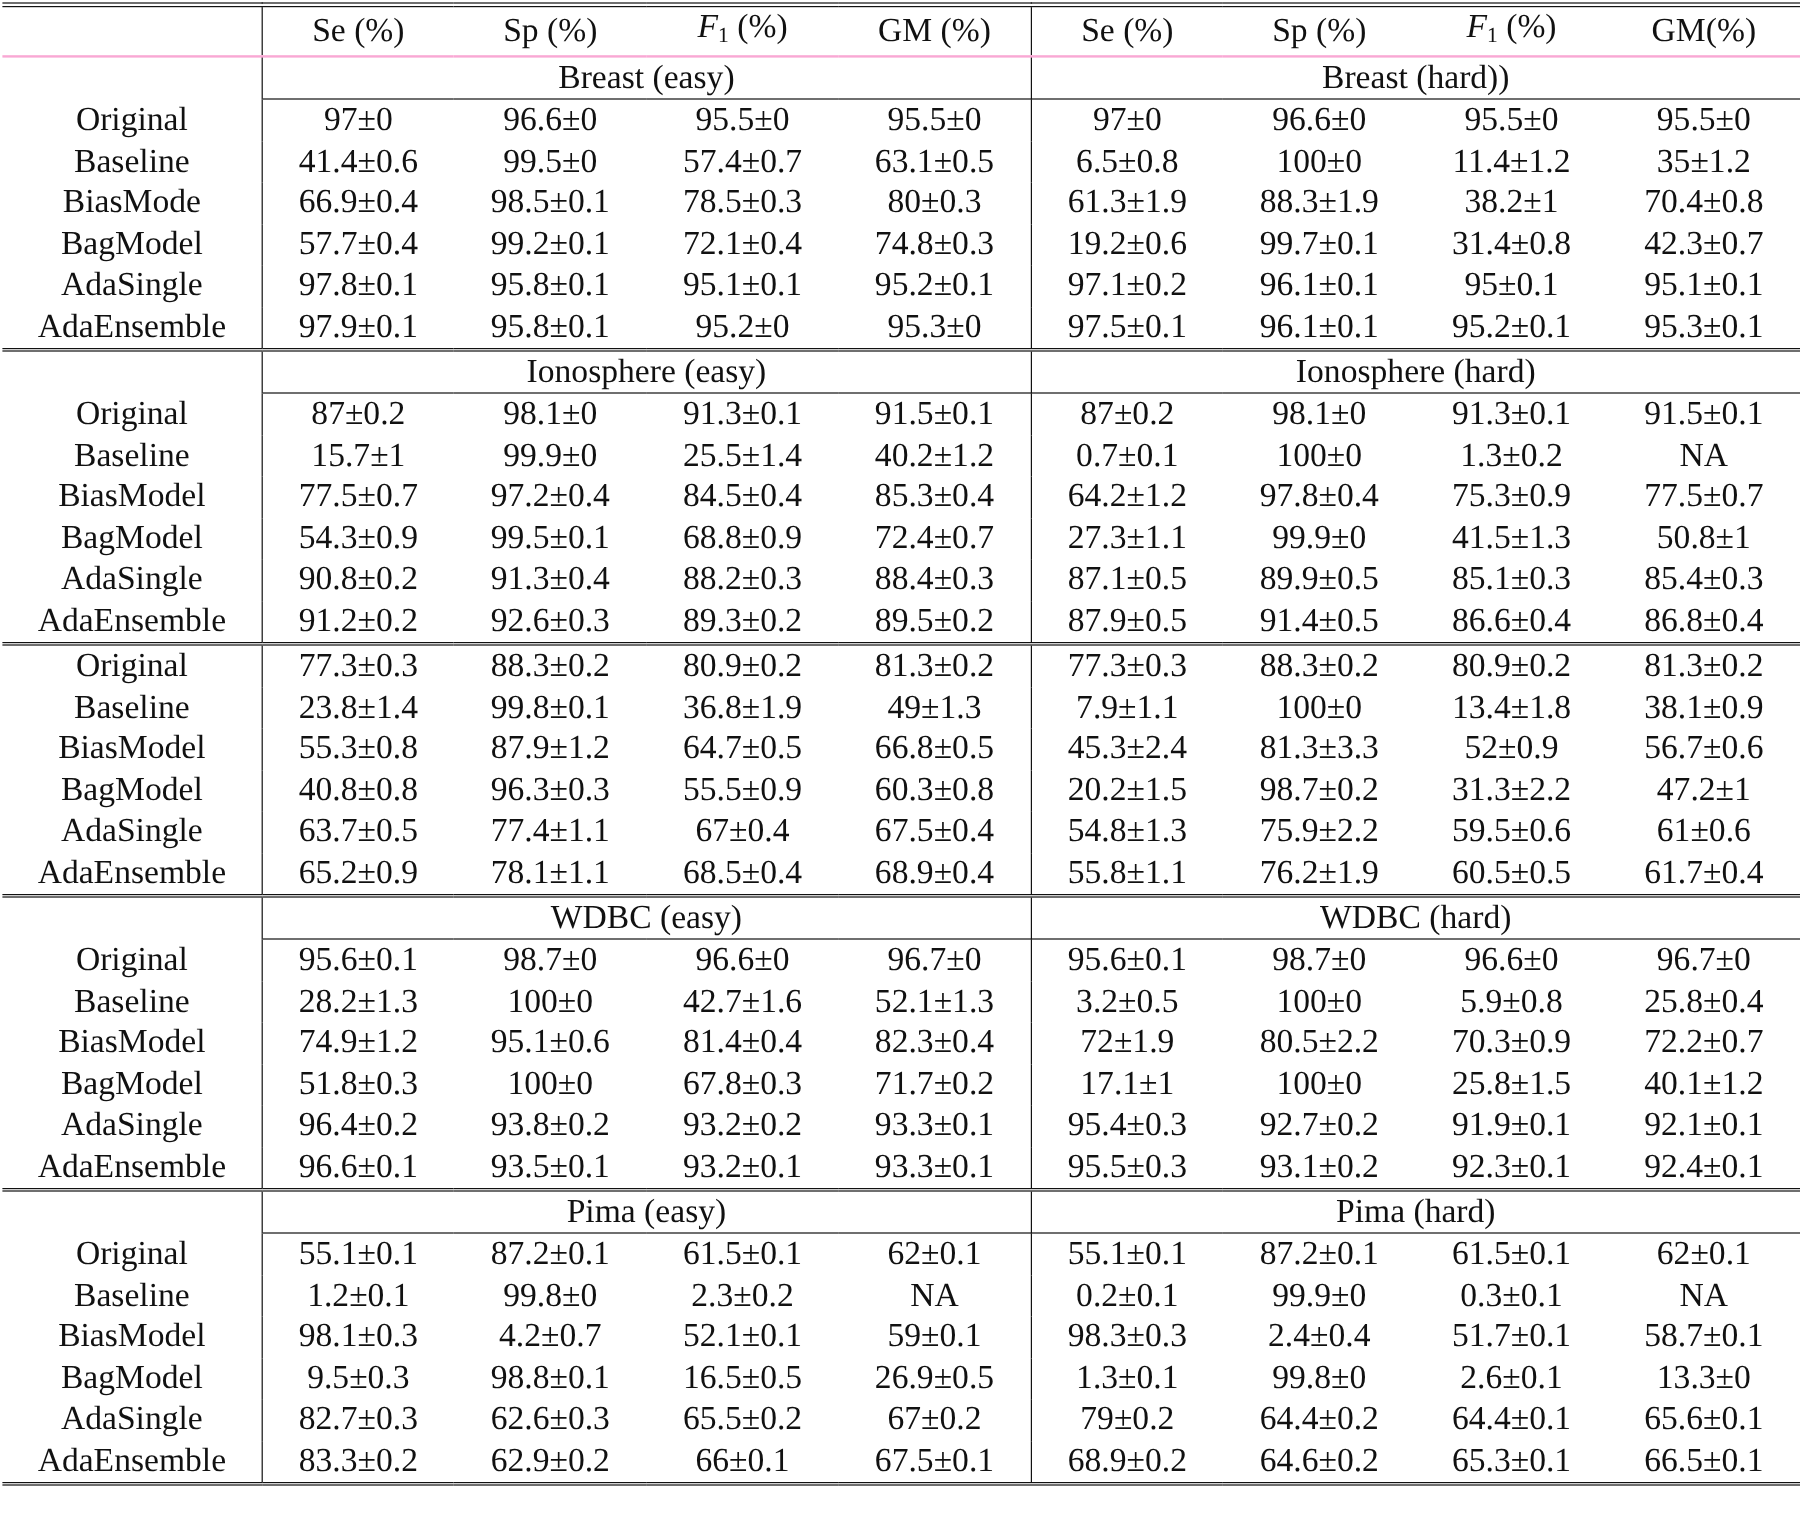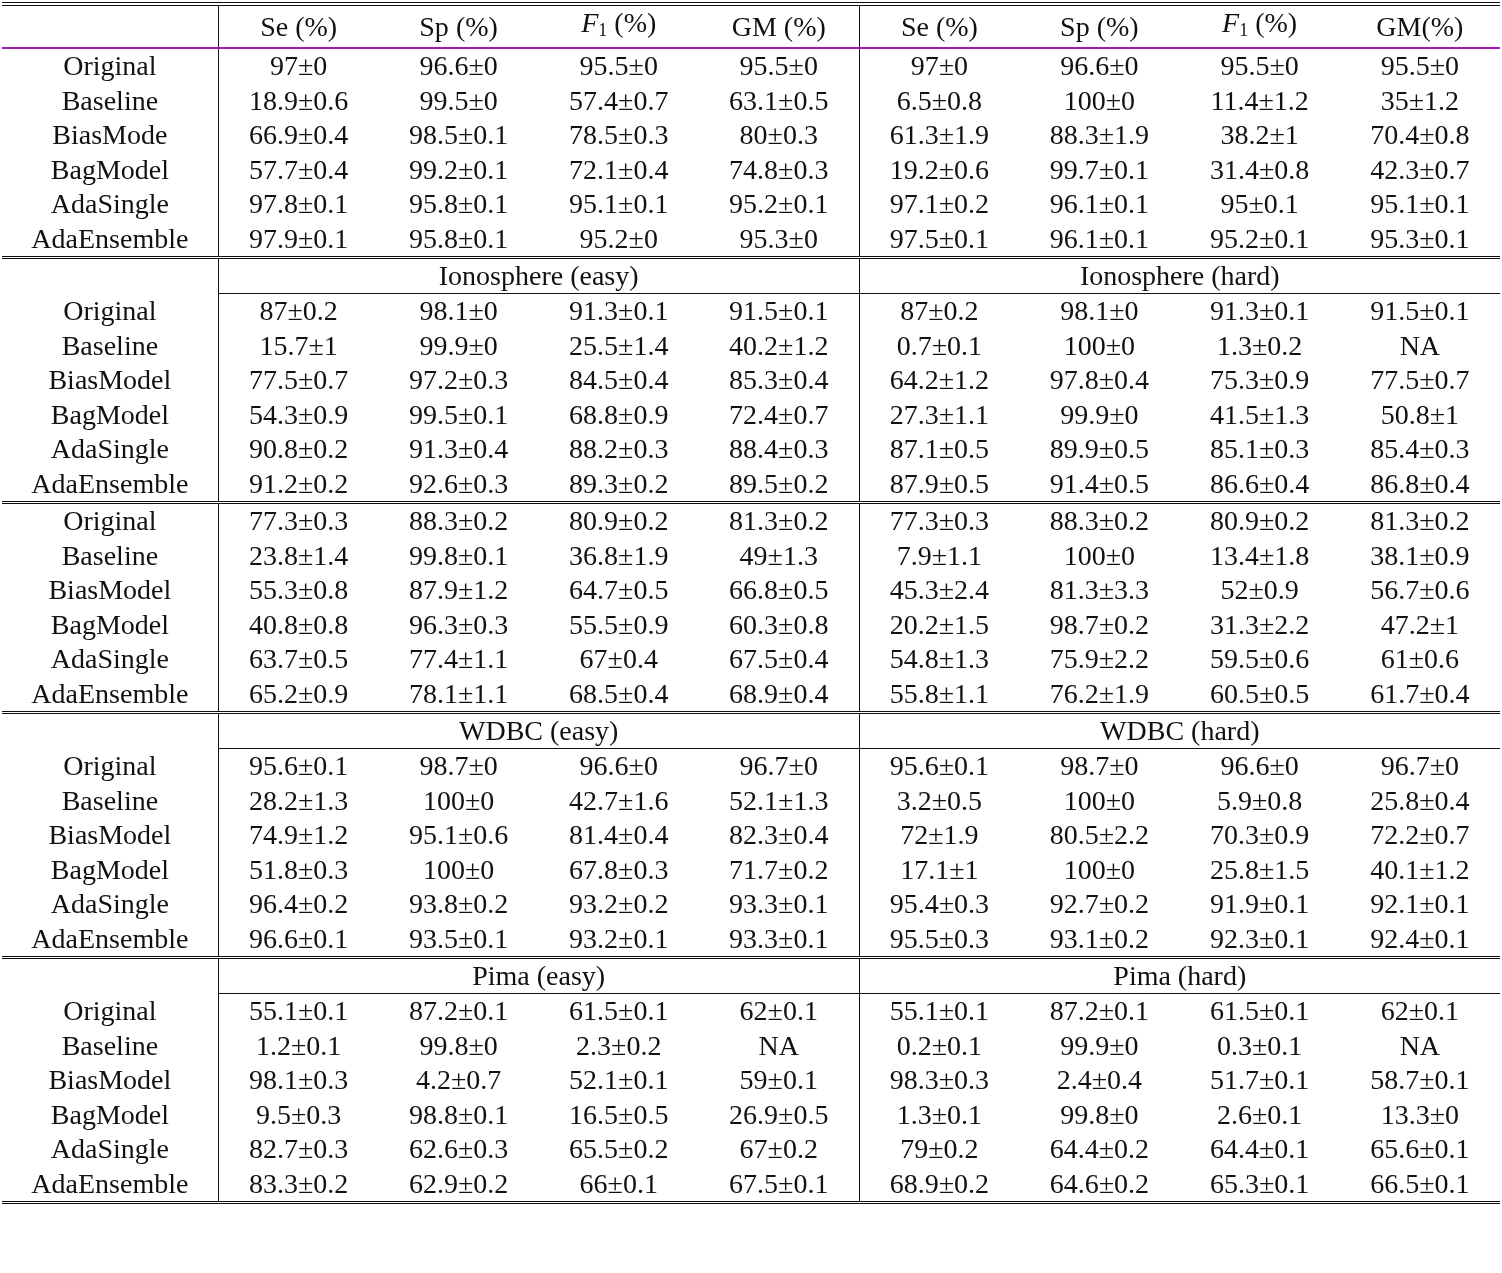--- a/index.html
+++ b/index.html
@@ -18,21 +18,21 @@
     height: 34.5px;
     line-height: 34px;
     text-align: center;
     font-weight: normal;
     white-space: nowrap;
   }
   table.res col.c-label { width: 216px; }
   table.res col.c-val { width: 160px; }
   .topline { border-top: 4px double #111; }
   tr.hdr th { height: 38px; }
-  tr.hdr { border-bottom: 2px solid #a21caf; }
+  tr.hdr { border-bottom: 2px solid #f9a8d4; }
   td.label { text-align: left; padding-left: 22px; }
   .vsep { border-right: 1.5px solid #111; }
   tr.grp td.grp-title { border-bottom: 1.5px solid #111; height: 33px; }
   tr.grp-end td { border-bottom: 3px double #111; text-align: center; }
   .b { font-weight: bold; }
   .f1 i { font-style: italic; }
   .f1 sub { font-size: 18px; vertical-align: -4px; font-style: normal; }
 </style>
 </head>
 <body>
@@ -57,34 +57,39 @@
         <th><span>Sp</span><span> (%)</span></th>
         <th class="f1"><i>F</i><sub>1</sub><span> (%)</span></th>
         <th class="vsep"><span>GM</span><span> (%)</span></th>
         <th><span>Se</span><span> (%)</span></th>
         <th><span>Sp</span><span> (%)</span></th>
         <th class="f1"><i>F</i><sub>1</sub><span> (%)</span></th>
         <th><span>GM</span><span>(%)</span></th>
       </tr>
     </thead>
     <tbody id="tbody">
+        <tr class="grp">
+          <td class="vsep"></td>
+          <td colspan="4" class="grp-title vsep">Breast (easy)</td>
+          <td colspan="4" class="grp-title">Breast (hard))</td>
+        </tr>
         <tr>
           <td class="label vsep">Original</td>
           <td>97±0</td>
           <td>96.6±0</td>
           <td>95.5±0</td>
           <td class="vsep">95.5±0</td>
           <td>97±0</td>
           <td>96.6±0</td>
           <td>95.5±0</td>
           <td>95.5±0</td>
         </tr>
         <tr>
           <td class="label vsep">Baseline</td>
-          <td>18.9±0.6</td>
+          <td>41.4±0.6</td>
           <td>99.5±0</td>
           <td>57.4±0.7</td>
           <td class="vsep">63.1±0.5</td>
           <td>6.5±0.8</td>
           <td>100±0</td>
           <td>11.4±1.2</td>
           <td>35±1.2</td>
         </tr>
         <tr>
           <td class="label vsep">BiasMode</td>
@@ -153,21 +158,21 @@
           <td>25.5±1.4</td>
           <td class="vsep">40.2±1.2</td>
           <td>0.7±0.1</td>
           <td>100±0</td>
           <td>1.3±0.2</td>
           <td>NA</td>
         </tr>
         <tr>
           <td class="label vsep">BiasModel</td>
           <td>77.5±0.7</td>
-          <td>97.2±0.3</td>
+          <td>97.2±0.4</td>
           <td>84.5±0.4</td>
           <td class="vsep">85.3±0.4</td>
           <td>64.2±1.2</td>
           <td>97.8±0.4</td>
           <td>75.3±0.9</td>
           <td>77.5±0.7</td>
         </tr>
         <tr>
           <td class="label vsep">BagModel</td>
           <td>54.3±0.9</td>

